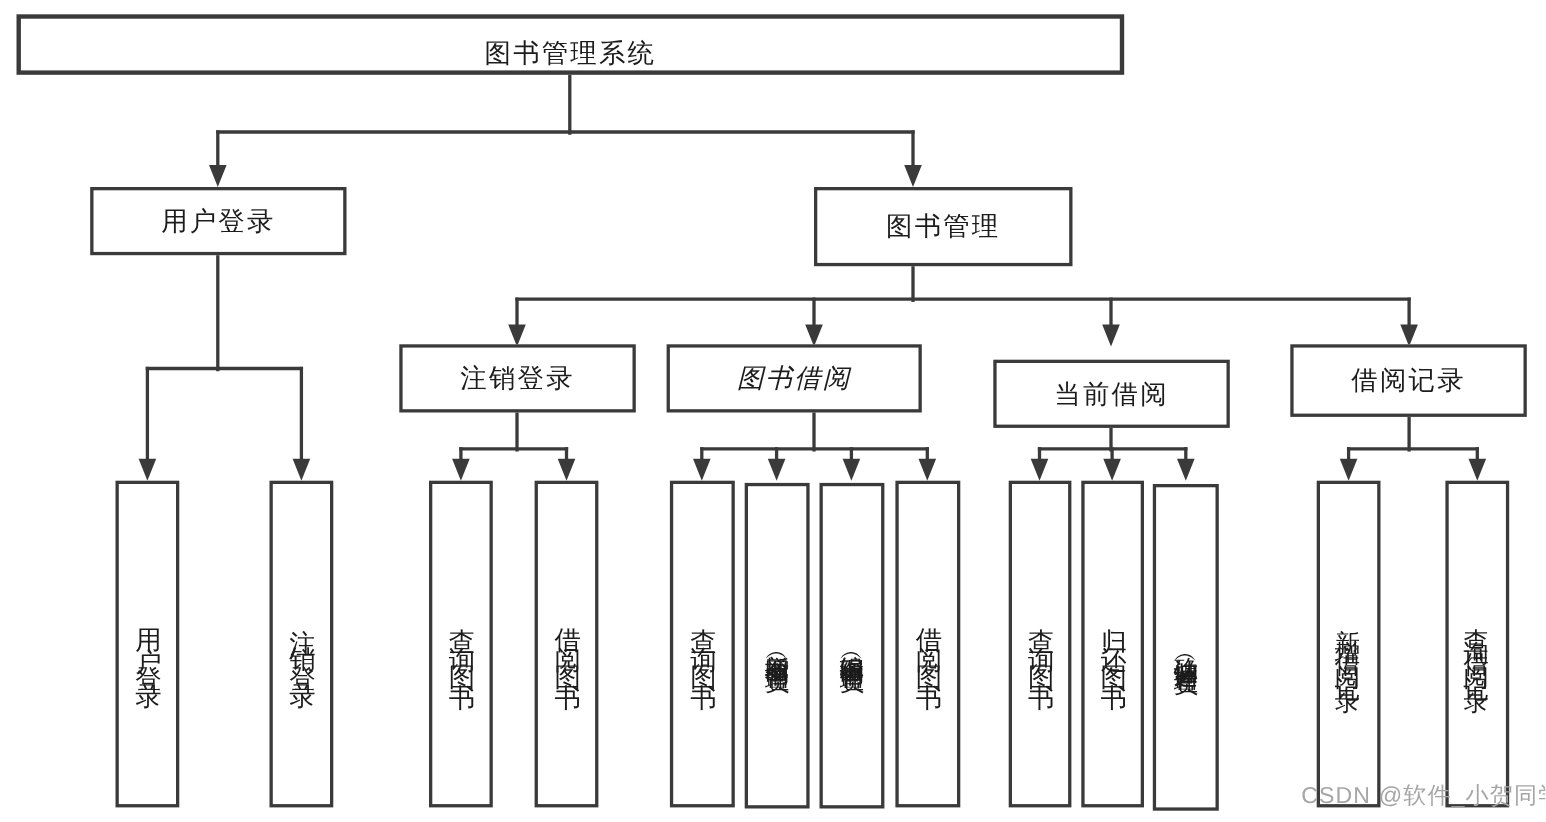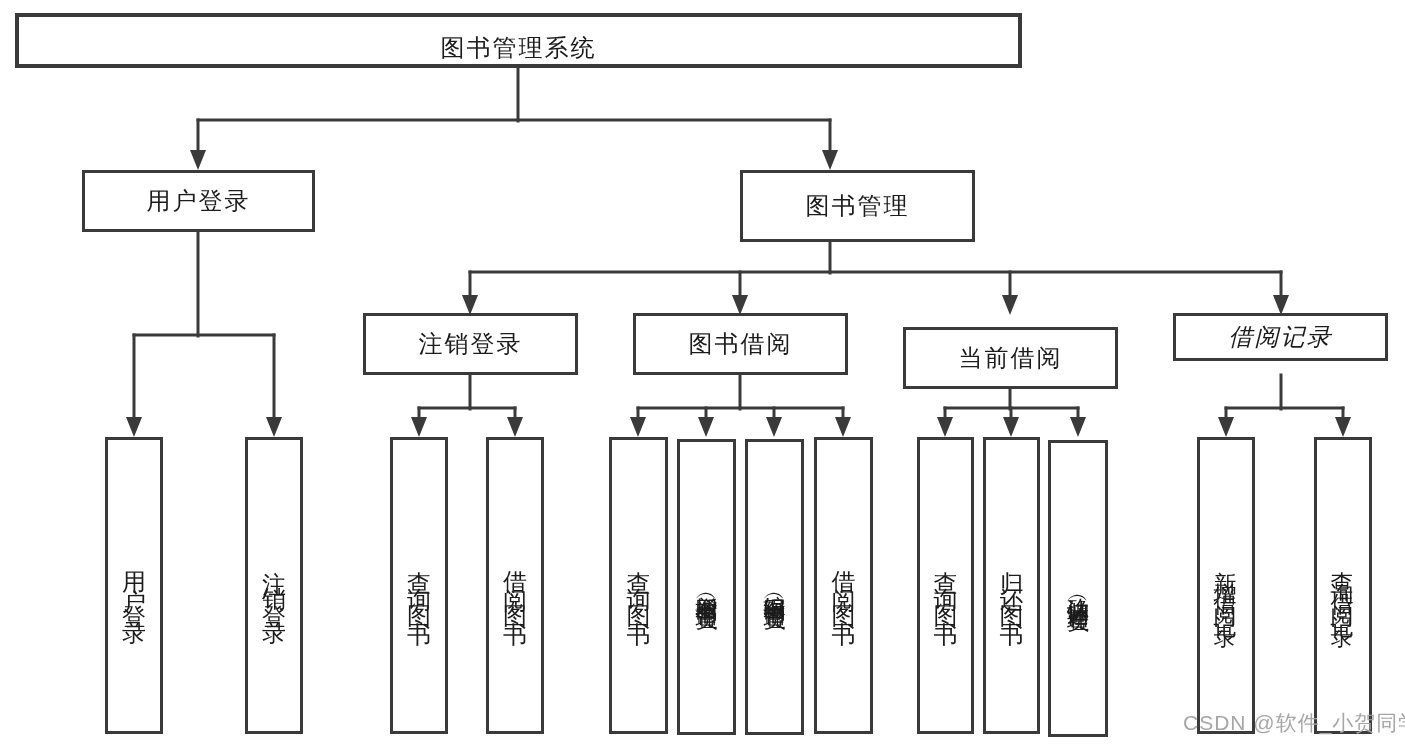--- a/index.html
+++ b/index.html
@@ -163,27 +163,27 @@
   <div class="node" style="left:82px; top:170px; width:233px; height:62px;">
     <span>用户登录</span>
   </div>
   <div class="node" style="left:740px; top:170px; width:235px; height:72px;">
     <span>图书管理</span>
   </div>
 
   <div class="node" style="left:363px; top:313px; width:215px; height:62px;">
     <span>注销登录</span>
   </div>
-  <div class="node" style="left:633px; top:313px; width:215px; height:62px;">
+  <div class="node" style="left:606px; top:313px; width:232px; height:62px;font-style:italic;">
     <span>图书借阅</span>
   </div>
   <div class="node" style="left:903px; top:327px; width:215px; height:62px;">
     <span>当前借阅</span>
   </div>
-  <div class="node" style="left:1173px; top:313px; width:215px; height:48px;font-style:italic;">
+  <div class="node" style="left:1173px; top:313px; width:215px; height:66px;">
     <span>借阅记录</span>
   </div>
 
   <div class="node leaf s4" style="left:105px; top:437px; width:58px; height:297px;">
     <span>用户登录</span>
   </div>
   <div class="node leaf s4" style="left:245px; top:437px; width:58px; height:297px;">
     <span>注销登录</span>
   </div>
 

